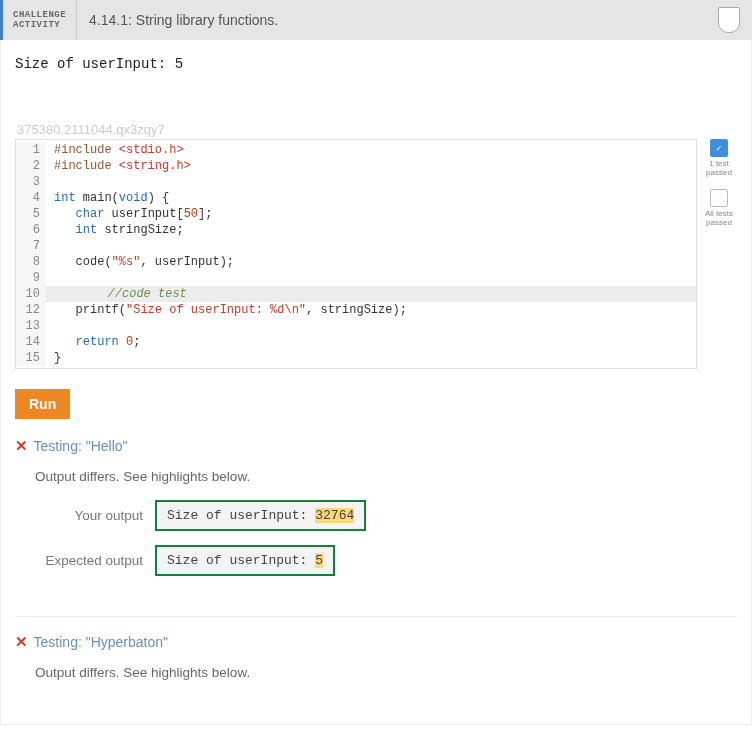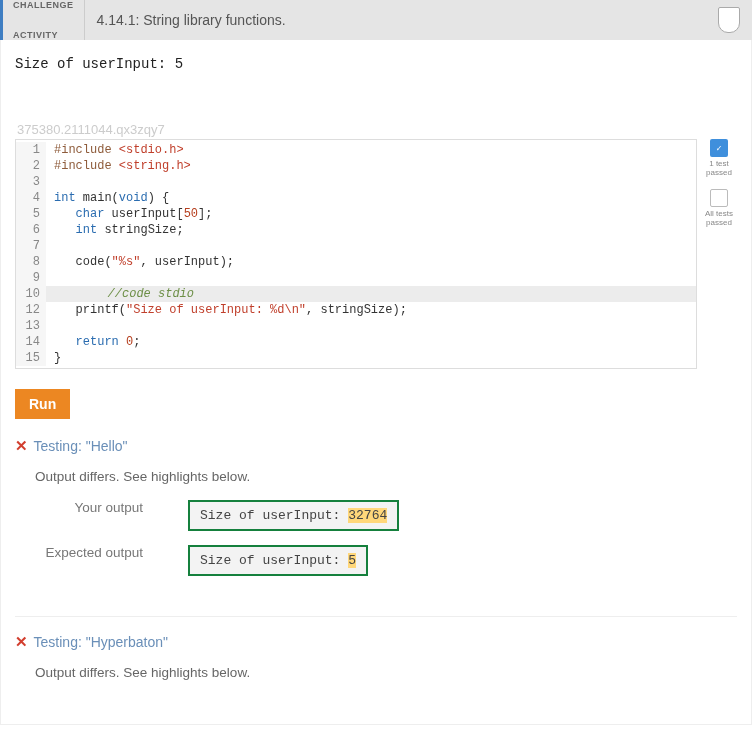--- a/index.html
+++ b/index.html
@@ -14,27 +14,28 @@
   .header {
     display: flex;
     align-items: stretch;
     background: #e5e5e5;
     border-left: 3px solid #3f7ec2;
     height: 40px;
   }
   .header-label {
     display: flex;
     flex-direction: column;
-    justify-content: space-between;
+    justify-content: center;
     padding: 0 10px;
     color: #666;
     font-size: 9px;
     font-weight: bold;
     letter-spacing: 0.5px;
     border-right: 1px solid #ccc;
+    font-family: Liberation Mono, monospace;
   }
   .header-title {
     display: flex;
     align-items: center;
     padding: 0 12px;
     color: #555;
     font-size: 14px;
     flex: 1;
   }
   .header-badge {
@@ -142,22 +143,22 @@
     margin-bottom: 14px;
   }
   .x-icon {
     color: #d23e2e;
     font-weight: bold;
     font-size: 15px;
   }
   .diff-msg { color: #666; margin: 0 0 16px 20px; font-size: 13.5px;}
   .output-row {
     display: flex;
+    align-items: center;
     margin: 0 0 14px 20px;
-    gap: 33px;
   }
   .output-label {
     width: 120px;
     text-align: right;
     padding-right: 12px;
     color: #777;
     font-size: 13.5px;
   }
   .output-box {
     border: 2px solid #15803d;
@@ -222,21 +223,21 @@
       <div class="editor-row">
           <div class="gutter">8</div>
           <div class="code"><span>   code(</span><span class="tok-string">"%s"</span><span>, userInput);</span></div>
         </div>
       <div class="editor-row">
           <div class="gutter">9</div>
           <div class="code"></div>
         </div>
       <div class="editor-row active">
           <div class="gutter">10</div>
-          <div class="code"><span class="tok-comment">   //code stdio</span></div>
+          <div class="code"><span class="tok-comment">   //code test</span></div>
         </div>
       <div class="editor-row">
           <div class="gutter">12</div>
           <div class="code"><span>   printf(</span><span class="tok-string">"Size of userInput: %d\n"</span><span>, stringSize);</span></div>
         </div>
       <div class="editor-row">
           <div class="gutter">13</div>
           <div class="code"></div>
         </div>
       <div class="editor-row">

